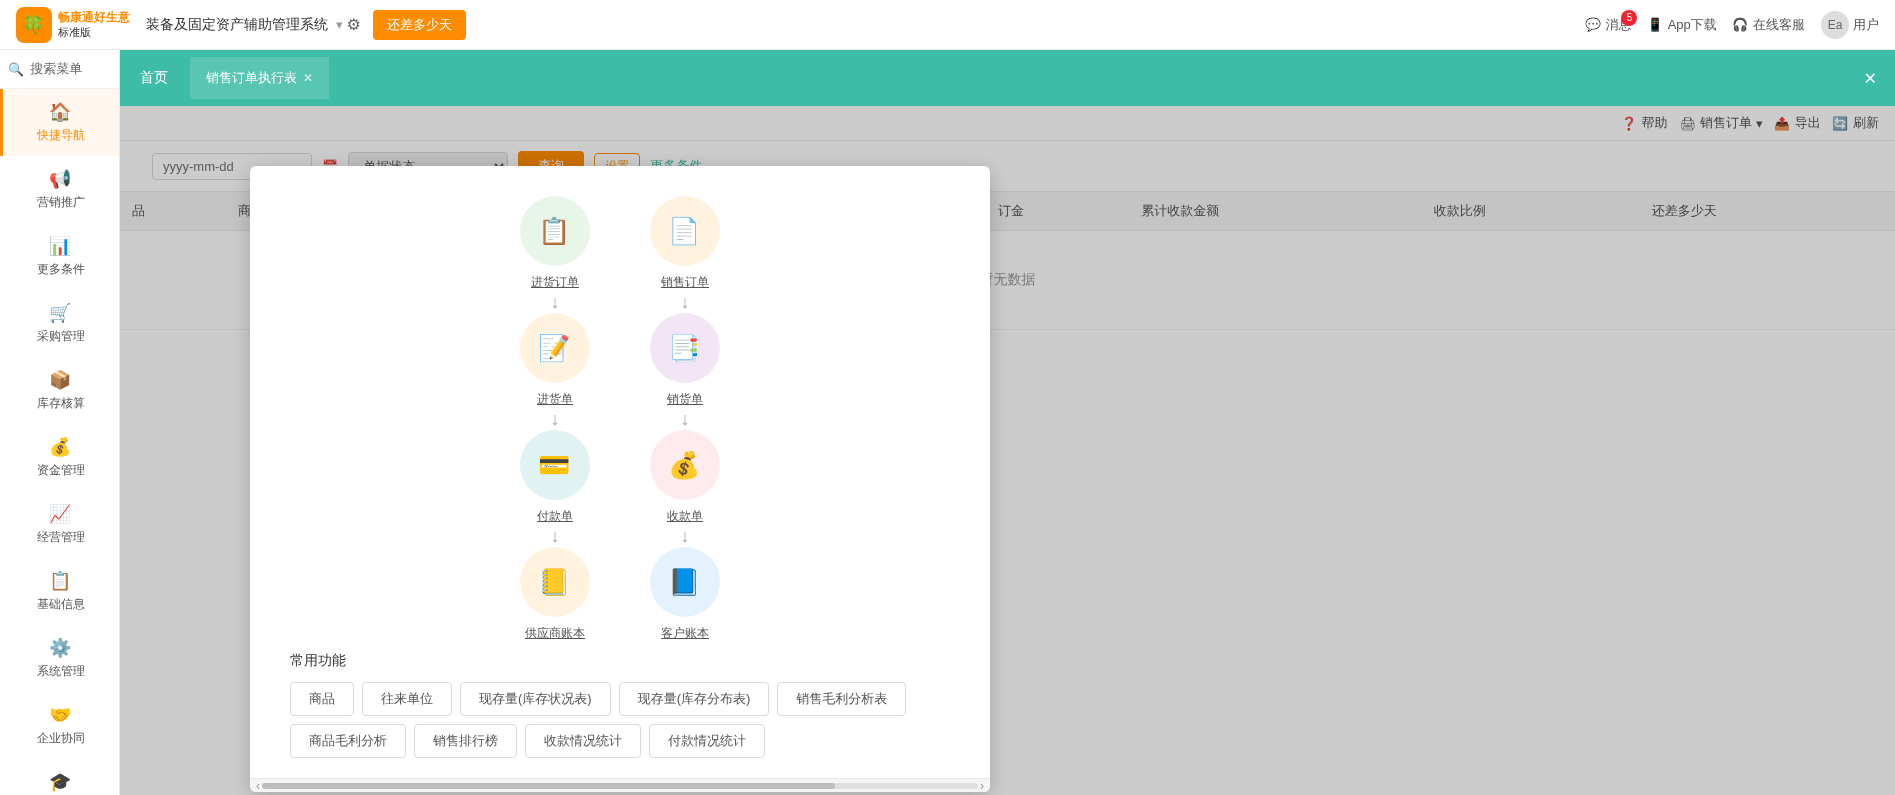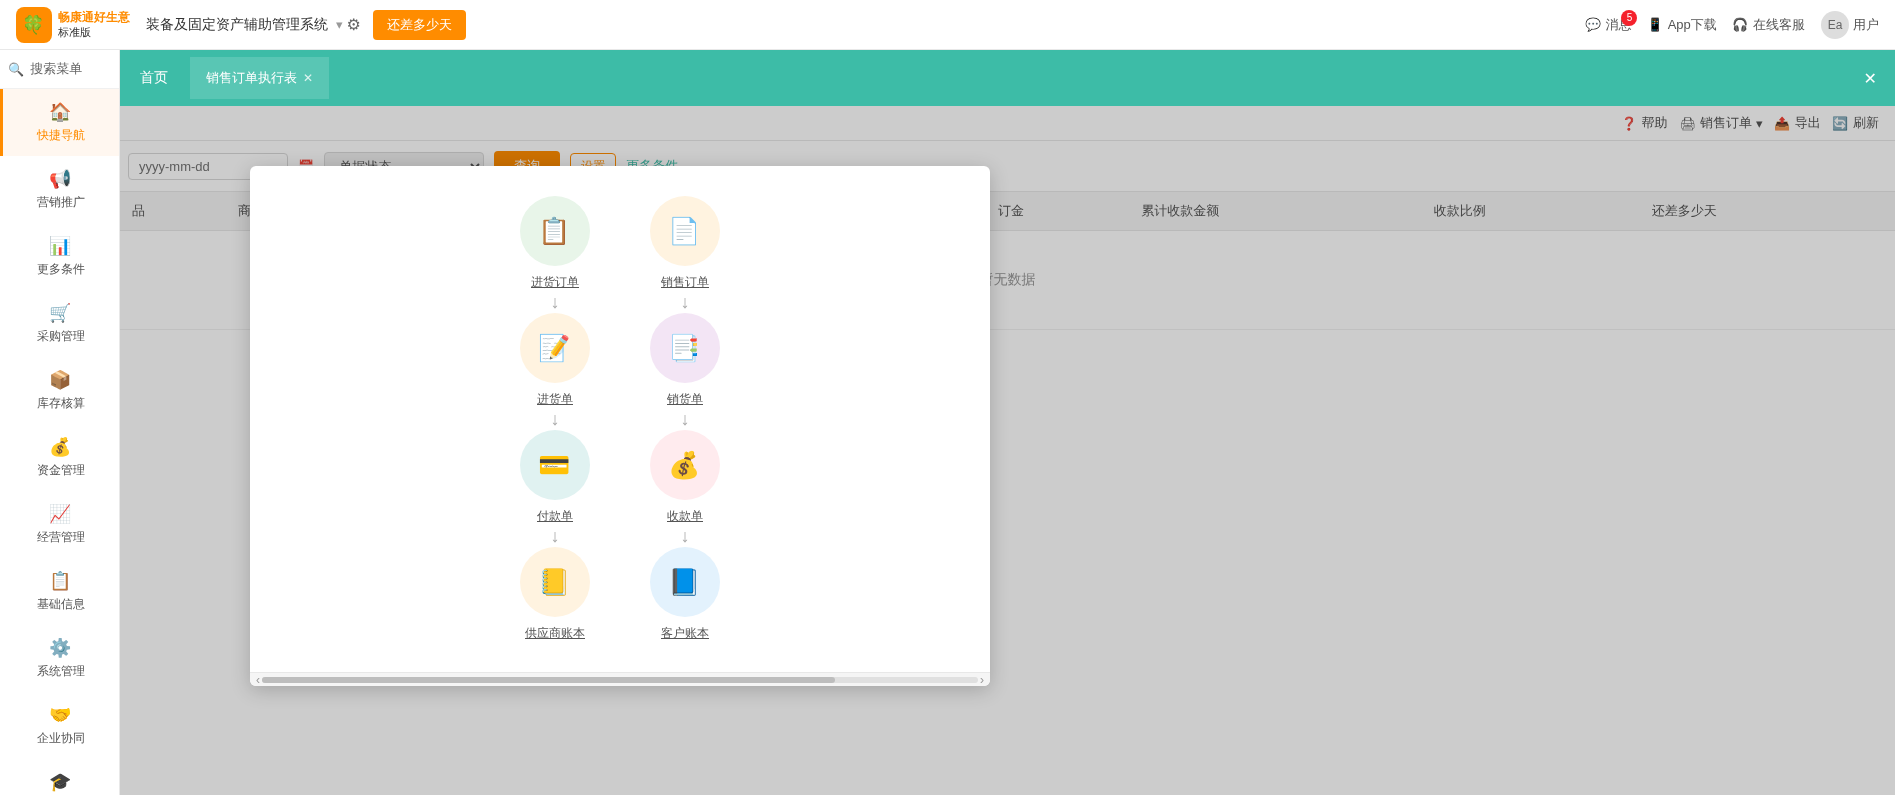--- a/index.html
+++ b/index.html
@@ -41,21 +41,21 @@
     .tab-close { font-size: 12px; opacity: 0.8; }
     .tab-bar-right { margin-left: auto; display: flex; align-items: center; padding-right: 10px; }
     .close-all-btn { color: white; font-size: 16px; cursor: pointer; background: none; border: none; padding: 4px 8px; }
 
     
     .toolbar { display: flex; align-items: center; padding: 8px 16px; background: #fff; border-bottom: 1px solid #e8e8e8; gap: 12px; flex-shrink: 0; }
     .toolbar-right { margin-left: auto; display: flex; align-items: center; gap: 12px; }
     .toolbar-btn { display: flex; align-items: center; gap: 4px; color: #555; font-size: 13px; cursor: pointer; background: none; border: none; }
 
     
-    .filter-area { padding: 10px 8px; background: #fff; border-bottom: 1px solid #e8e8e8; display: flex; align-items: center; gap: 10px; flex-wrap: wrap; }
+    .filter-area { padding: 10px 32px; background: #fff; border-bottom: 1px solid #e8e8e8; display: flex; align-items: center; gap: 10px; flex-wrap: wrap; }
     .filter-input { border: 1px solid #d9d9d9; border-radius: 4px; padding: 5px 10px; font-size: 13px; color: #999; width: 160px; }
     .filter-select { border: 1px solid #d9d9d9; border-radius: 4px; padding: 5px 10px; font-size: 13px; color: #555; width: 160px; }
     .query-btn { background: #ff8c00; color: white; border: none; border-radius: 4px; padding: 6px 20px; font-size: 13px; cursor: pointer; }
     .more-conditions { color: #3dbca7; font-size: 13px; cursor: pointer; background: none; border: none; }
     .settings-btn { background: #fff; color: #ff8c00; border: 1px solid #ff8c00; border-radius: 4px; padding: 4px 10px; font-size: 12px; cursor: pointer; }
 
     
     .table-area { flex: 1; overflow: auto; background: #fff; }
     table { width: 100%; border-collapse: collapse; font-size: 13px; }
     th { background: #f5f5f5; padding: 10px 12px; text-align: left; color: #555; border-bottom: 1px solid #e8e8e8; white-space: nowrap; font-weight: normal; }
@@ -332,20 +332,34 @@
 
                 <div class="flow-node">
                   <div class="flow-circle circle-blue" style="background:#e3f2fd; color:#2196f3; font-size:26px; display:flex; align-items:center; justify-content:center; width:70px; height:70px; border-radius:50%;">
                     <span>📘</span>
                   </div>
                   <div class="flow-label">客户账本</div>
                 </div>
               </div>
             </div>
 
+            <div class="common-funcs">
+              <div class="common-funcs-title">常用功能</div>
+              <div class="func-buttons" id="func-buttons">
+                  <button class="func-btn">商品</button>
+                  <button class="func-btn">往来单位</button>
+                  <button class="func-btn">现存量(库存状况表)</button>
+                  <button class="func-btn">现存量(库存分布表)</button>
+                  <button class="func-btn">销售毛利分析表</button>
+                  <button class="func-btn">商品毛利分析</button>
+                  <button class="func-btn">销售排行榜</button>
+                  <button class="func-btn">收款情况统计</button>
+                  <button class="func-btn">付款情况统计</button>
+                </div>
+            </div>
           </div>
 
           <div class="popup-scrollbar">
             <span class="scroll-arrow">‹</span>
             <div class="scrollbar-track">
               <div class="scrollbar-thumb"></div>
             </div>
             <span class="scroll-arrow">›</span>
           </div>
         </div>

